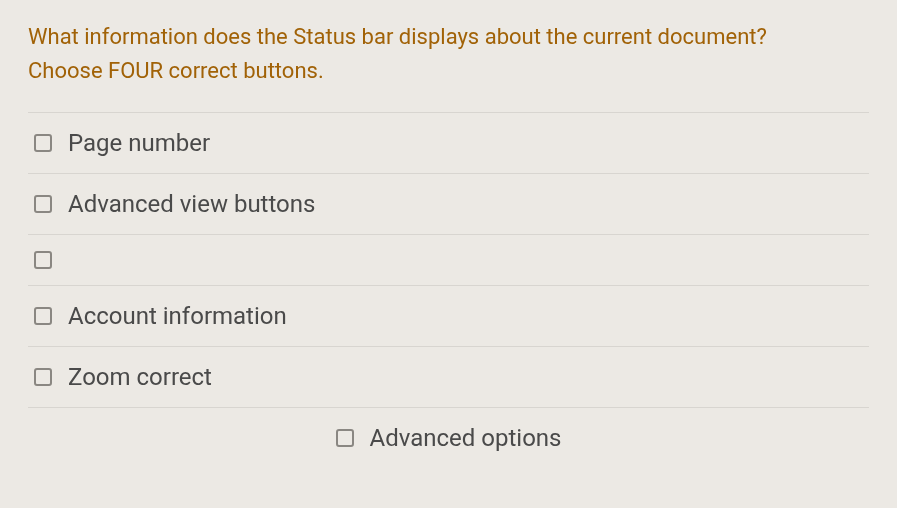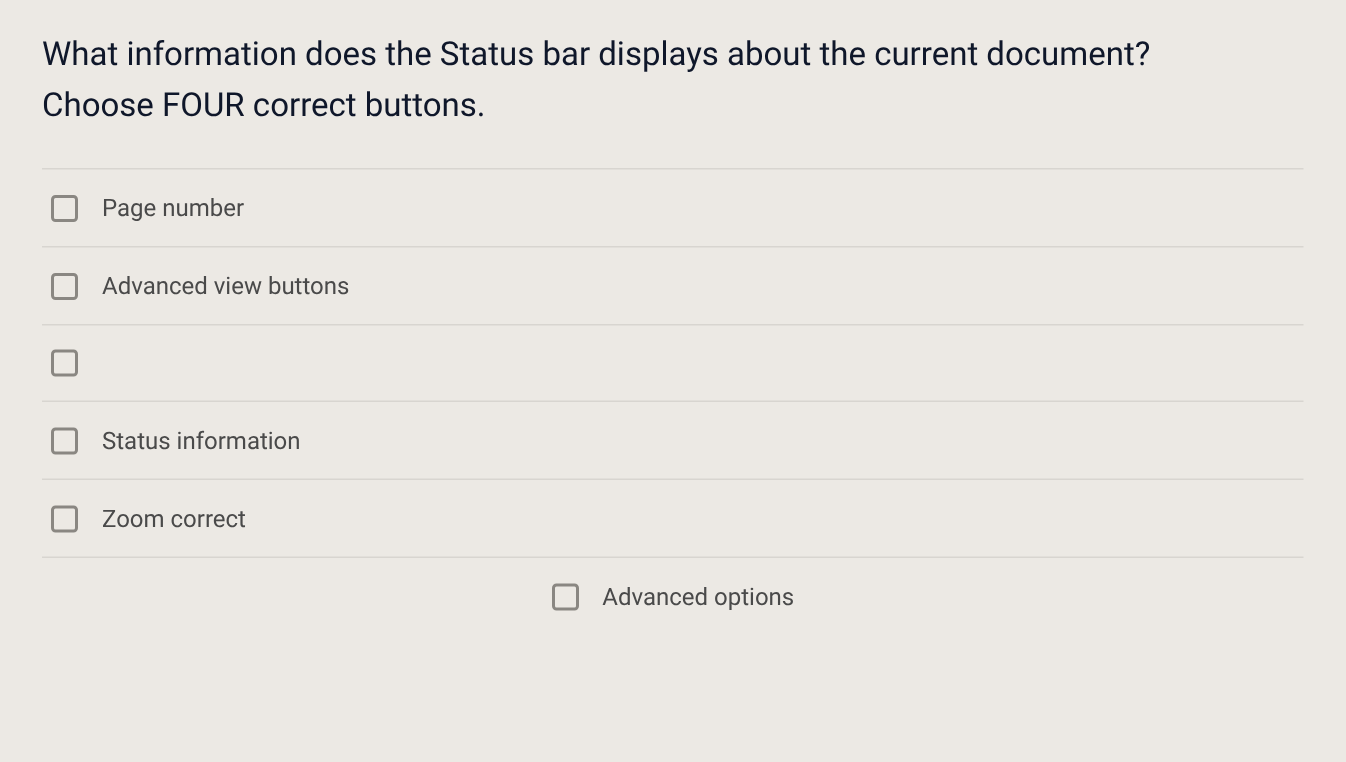--- a/index.html
+++ b/index.html
@@ -11,21 +11,21 @@
       font-family: -apple-system, BlinkMacSystemFont, "Segoe UI", Roboto, "Helvetica Neue", Arial, sans-serif;
       background-color: #ece9e4;
       width: 897px;
       height: 508px;
       padding: 20px 28px;
       color: #3a3a3a;
     }
     .question {
       font-size: 22px;
       line-height: 1.55;
-      color: #0f172a;
+      color: #a16207;
       margin-bottom: 24px;
       font-weight: 400;
     }
     .options {
       border-top: 1px solid #d8d5d0;
     }
     .option {
       display: flex;
       align-items: center;
       padding: 16px 6px;
@@ -39,21 +39,21 @@
     .checkbox {
       width: 18px;
       height: 18px;
       border: 2px solid #8a8782;
       border-radius: 3px;
       background-color: transparent;
       flex-shrink: 0;
       margin-right: 16px;
     }
     .option-label {
-      font-size: 16px;
+      font-size: 24px;
       color: #4a4a4a;
       font-weight: 400;
     }
   </style>
 </head>
 <body>
 
 <div class="question">
   <span>What information does the Status bar displays about the current document?</span><br>
   <span>Choose FOUR correct buttons.</span>
@@ -66,21 +66,21 @@
   </div>
   <div class="option">
     <div class="checkbox"></div>
     <span class="option-label">Advanced view buttons</span>
   </div>
   <div class="option">
     <div class="checkbox"></div>
   </div>
   <div class="option">
     <div class="checkbox"></div>
-    <span class="option-label">Status information</span>
+    <span class="option-label">Account information</span>
   </div>
   <div class="option">
     <div class="checkbox"></div>
     <span class="option-label">Zoom correct</span>
   </div>
   <div class="option">
     <div class="checkbox"></div>
     <span class="option-label">Advanced options</span>
   </div>
 </div>

